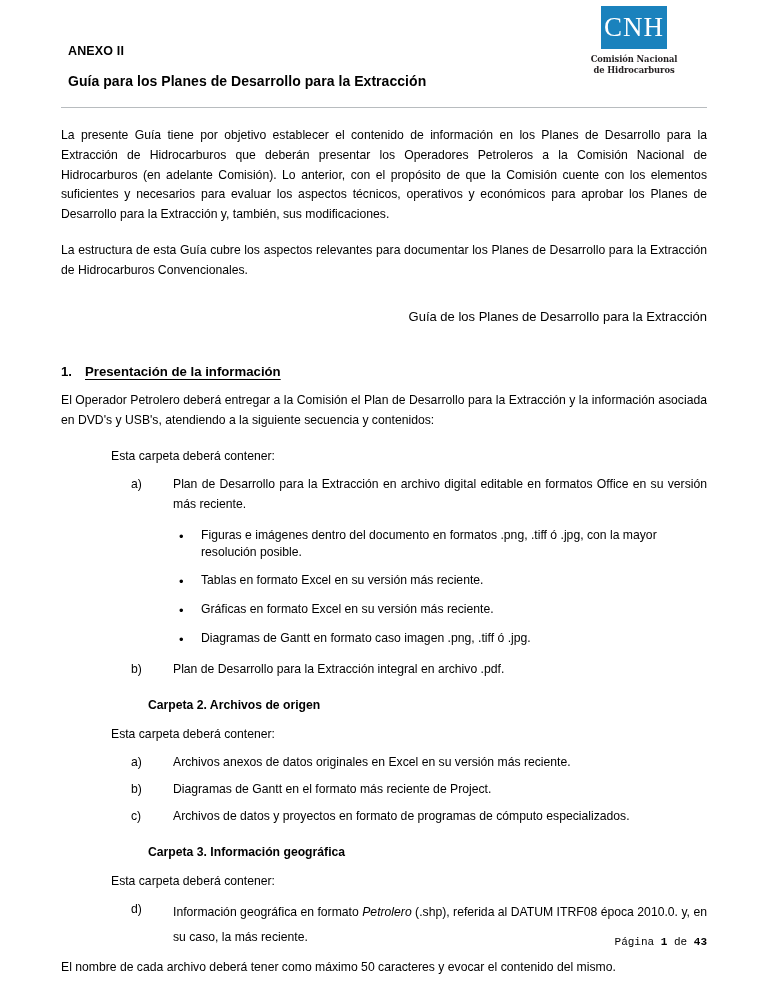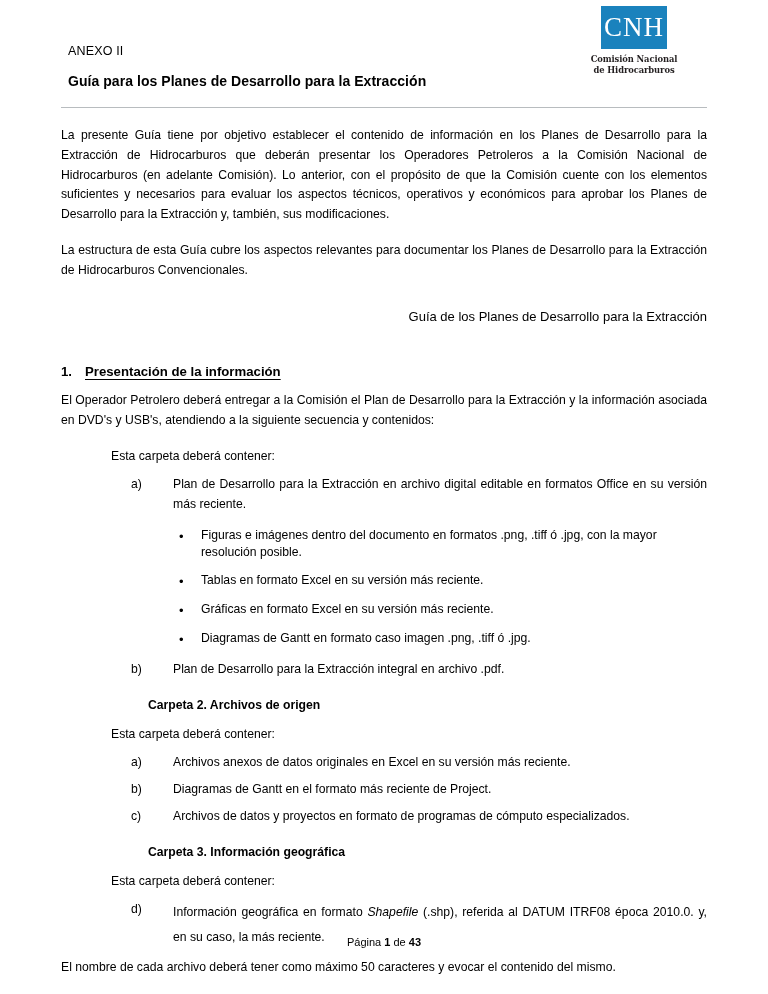--- a/index.html
+++ b/index.html
@@ -28,21 +28,21 @@
   .doc-header {
     position: relative;
     padding-top: 44px;
     min-height: 62px;
   }
   .header-titles {
     width: 500px;
   }
   .header-title-1 {
     font-size: 12.5px;
-    font-weight: normal;
+    font-weight: bold;
     letter-spacing: 0.15px;
     margin: 0 0 15px 7px;
   }
   .header-title-2 {
     font-size: 14px;
     font-weight: bold;
     letter-spacing: 0.05px;
     margin: 0 0 0 7px;
   }
 
@@ -182,23 +182,23 @@
     margin-top: 20px;
     margin-bottom: 0;
   }
 
   
   .doc-footer {
     position: absolute;
     left: 61px;
     right: 61px;
     bottom: 46px;
-    text-align: center;
+    text-align: right;
     font-size: 11px;
-    font-family: Liberation Sans, sans-serif;
+    font-family: Liberation Mono, monospace;
     color: #000000;
   }
   .doc-footer b { font-weight: bold; }
 
   i, .ital { font-style: italic; }
 </style>
 </head>
 <body>
 
 <div class="page">
@@ -281,21 +281,21 @@
           <div class="lettered-item">
             <span class="marker">c)</span>
             <span class="item-text">Archivos de datos y proyectos en formato de programas de cómputo especializados.</span>
           </div>
         </div>
         <div class="folder-block">
           <div class="folder-title">Carpeta 3. Información geográfica</div>
           <div class="folder-intro">Esta carpeta deberá contener:</div>
           <div class="lettered-item">
             <span class="marker">d)</span>
-            <span class="item-text" style="line-height: 2.1;">Información geográfica en formato <i>Shapefile</i> (.shp), referida al DATUM ITRF08 época 2010.0. y, en su caso, la más reciente.</span>
+            <span class="item-text" style="line-height: 2.1;">Información geográfica en formato <i>Petrolero</i> (.shp), referida al DATUM ITRF08 época 2010.0. y, en su caso, la más reciente.</span>
           </div>
         </div>
       </div>
 
     <p class="body-para closing-para">El nombre de cada archivo deberá tener como máximo 50 caracteres y evocar el contenido del mismo.</p>
   </div>
 
   <div class="doc-footer">
     <span>Página </span><b>1</b><span> de </span><b>43</b>
   </div>

